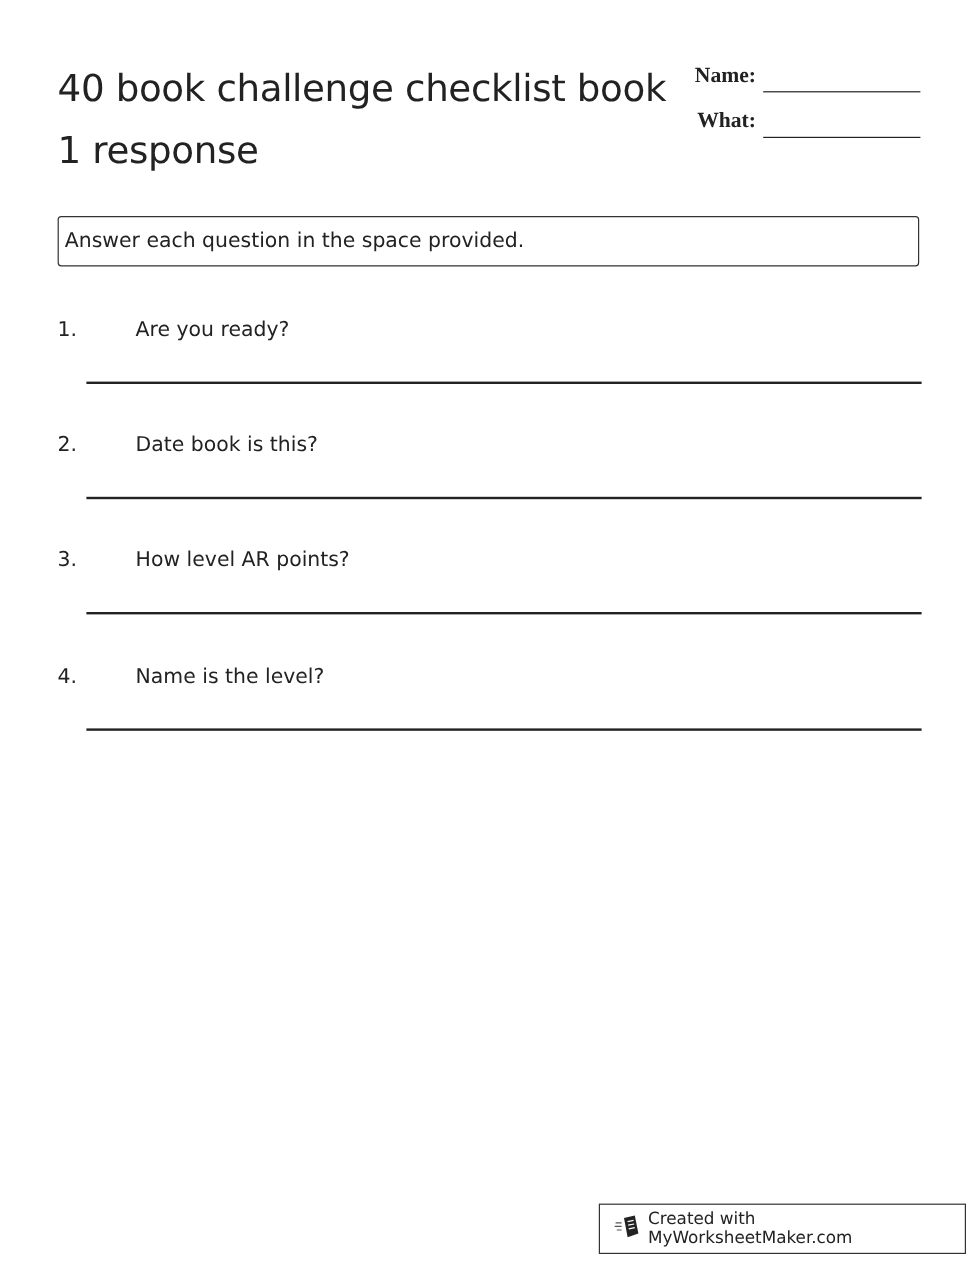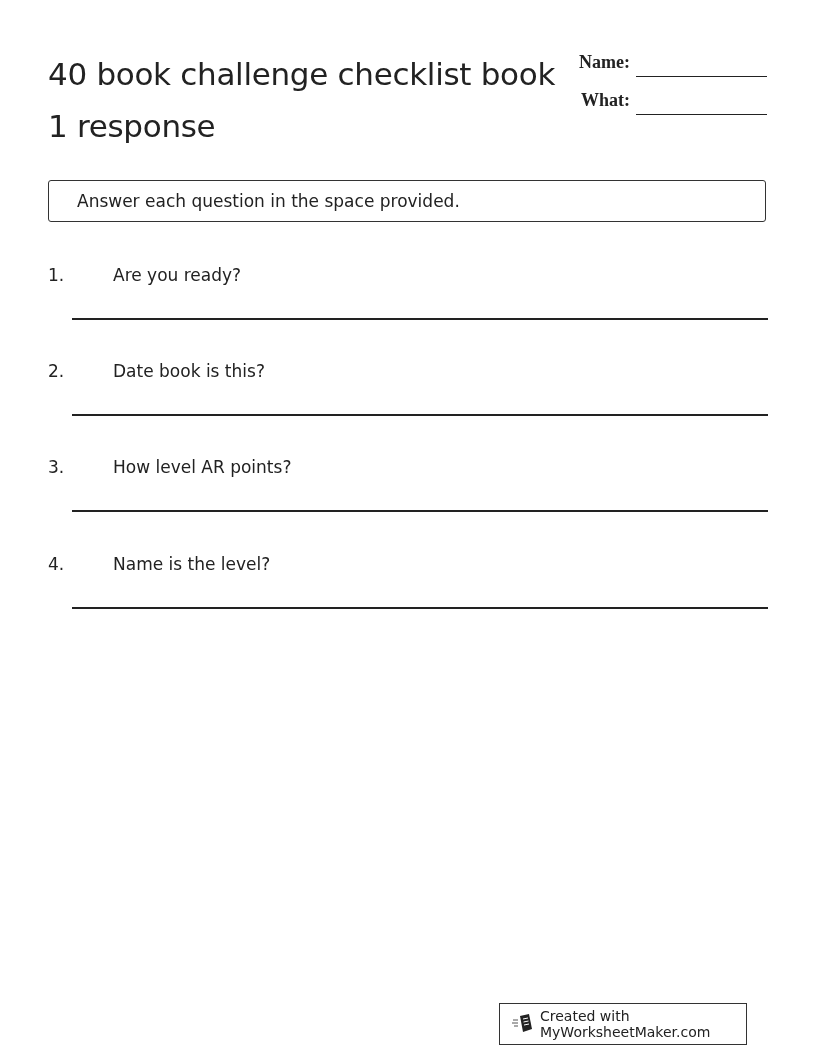--- a/index.html
+++ b/index.html
@@ -2,26 +2,26 @@
 <html><head>
 <meta charset="utf-8">
 <style>
   html, body { margin: 0; padding: 0; background: #ffffff; }
   body { width: 816px; height: 1056px; position: relative; overflow: hidden; color: #222; font-family: "DejaVu Sans", sans-serif; }
   .title { position: absolute; left: 48px; top: 48px; width: 510px; font-size: 31px; line-height: 52px; font-weight: normal; color: #222; margin: 0; letter-spacing: -0.3px; }
   .meta { position: absolute; left: 560px; top: 52px; width: 210px; font-family: "Liberation Serif", serif; font-size: 18px; color: #222; }
   .meta-row { position: relative; height: 38px; font-weight: bold; }
   .meta-label { position: absolute; right: 140px; top: 0; }
   .meta-line { position: absolute; left: 76px; top: 24px; width: 131px; height: 0; border-bottom: 1.3px solid #222; }
-  .instructions { position: absolute; left: 48px; top: 180px; width: 718px; height: 42px; box-sizing: border-box; border: 1px solid #333; border-radius: 3px; font-size: 17px; line-height: 40px; padding-left: 28px; color: #222; }
+  .instructions { position: absolute; left: 48px; top: 180px; width: 718px; height: 42px; box-sizing: border-box; border: 1px solid #333; border-radius: 3px; font-size: 17px; line-height: 40px; padding-left: 5px; color: #222; }
   .question { position: absolute; left: 48px; width: 720px; }
   .q-num { position: absolute; left: 0; top: 0; font-size: 17px; }
   .q-text { position: absolute; left: 31px; top: 0; font-size: 17px; margin-left: 34px; }
   .answer-line { position: absolute; left: 24px; top: 53px; width: 696px; height: 0; border-bottom: 2px solid #222; }
-  .footer { position: absolute; left: 499px; top: 1003px; width: 248px; height: 42px; box-sizing: border-box; border: 1px solid #333; display: flex; align-items: center; padding-left: 12px; font-size: 14px; color: #222; }
+  .footer { position: absolute; left: 499px; top: 1003px; width: 306px; height: 42px; box-sizing: border-box; border: 1px solid #333; display: flex; align-items: center; padding-left: 12px; font-size: 14px; color: #222; }
   .footer svg { margin-right: 6px; }
 </style>
 </head>
 <body>
 
 <h1 class="title">40 book challenge checklist book 1 response</h1>
 
 <div class="meta">
   <div class="meta-row">
     <span class="meta-label">Name:</span>

